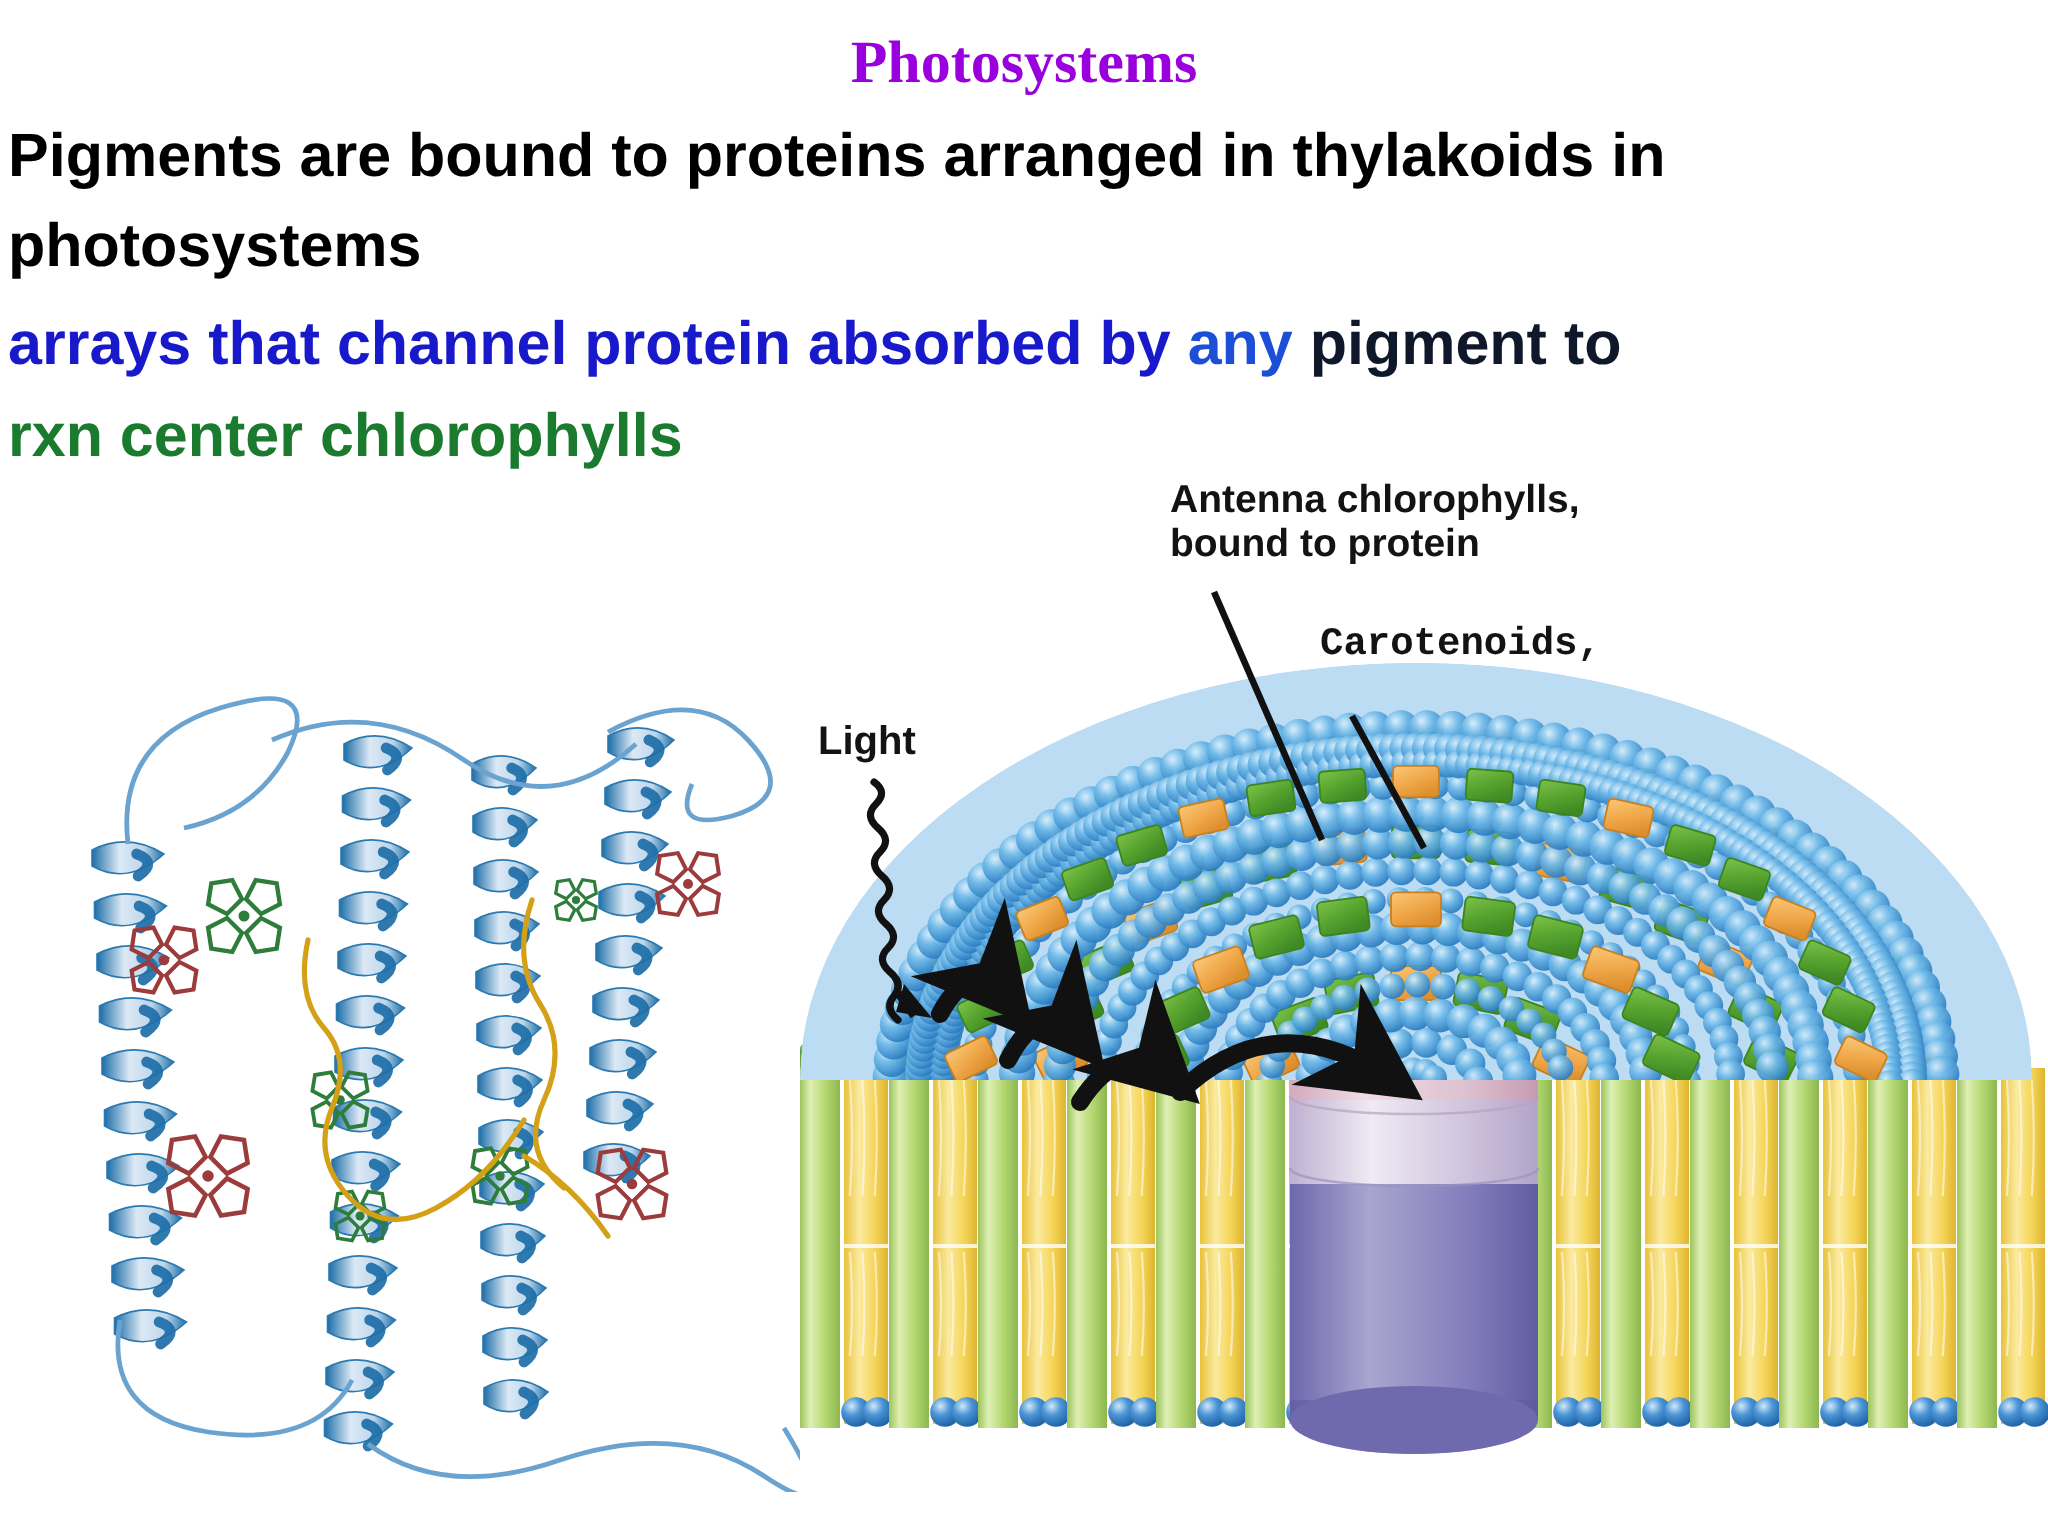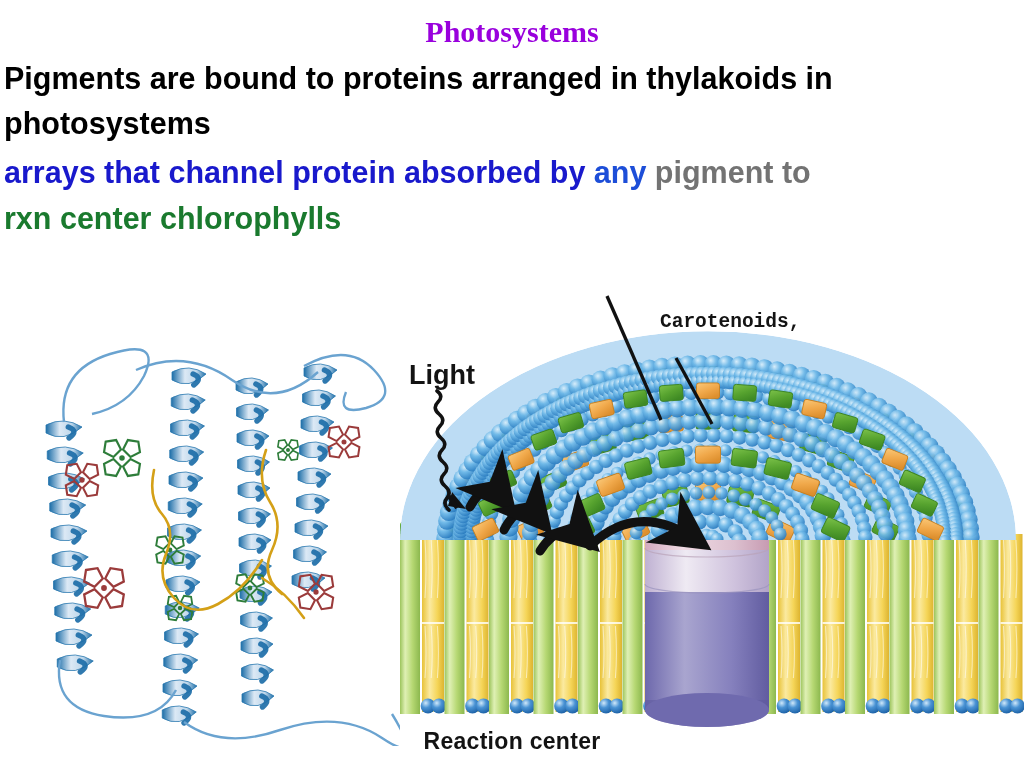--- a/index.html
+++ b/index.html
@@ -17,57 +17,58 @@
   }
   .bodyline{
     position:absolute;left:4px;font-family:Liberation Sans, sans-serif;
     font-weight:bold;font-size:30.5px;line-height:1.0;white-space:nowrap;
   }
   .l1{top:63px;color:#000000;}
   .l2{top:108px;color:#000000;}
   .l3{top:157px;color:#1919cc;}
   .l4{top:203px;color:#1a7a2e;text-align:center;}
   .red{color:#1d4ed8;}
-  .blu{color:#737373;}
+  .blu{color:#0f172a;}
 
   
   #diagram{position:absolute;left:0;top:0;width:1024px;height:768px;}
 
   
   .figlabel{
     position:absolute;font-family:"Liberation Sans",sans-serif;
     font-weight:bold;color:#131313;line-height:1.12;white-space:pre-line;
   }
   #lbl-antenna{left:585px;top:240px;font-size:19.5px;}
   #lbl-carot{left:660px;top:312px;font-size:19.5px;font-family:Liberation Mono, monospace;}
-  #lbl-light{left:409px;top:360px;font-size:27px;}
+  #lbl-light{left:409px;top:360px;font-size:20px;}
   #lbl-rc{left:0;top:729px;width:1024px;text-align:center;font-size:23px;
           letter-spacing:.3px;}
 
   
   #protein{position:absolute;left:4px;top:330px;width:396px;height:416px;}
 </style>
 </head>
 <body>
 
 <div id="slide">
 
   <div class="title">Photosystems</div>
 
   <div class="bodyline l1">Pigments are bound to proteins arranged in thylakoids in</div>
   <div class="bodyline l2">photosystems</div>
 
   <div class="bodyline l3"><span>arrays that channel protein absorbed by </span><span class="red">any</span><span class="blu"> pigment to</span></div>
 
   <div class="bodyline l4">rxn center chlorophylls</div>
 
+  <div class="figlabel" id="lbl-antenna">Antenna chlorophylls,
+bound to protein</div>
   <div class="figlabel" id="lbl-carot">Carotenoids, other
 accessory pigments</div>
   <div class="figlabel" id="lbl-light">Light</div>
-  <div class="figlabel" id="lbl-rc">Reaction center</div>
 
   <svg id="diagram" viewBox="0 0 1024 768" xmlns="http://www.w3.org/2000/svg">
     <defs>
       <radialGradient id="gSphere" cx="35%" cy="30%" r="72%">
         <stop offset="0%" stop-color="#d8eefb"></stop>
         <stop offset="42%" stop-color="#6fb9e8"></stop>
         <stop offset="100%" stop-color="#2a7cc0"></stop>
       </radialGradient>
       <radialGradient id="gHead" cx="35%" cy="30%" r="72%">
         <stop offset="0%" stop-color="#cfe8fa"></stop>

